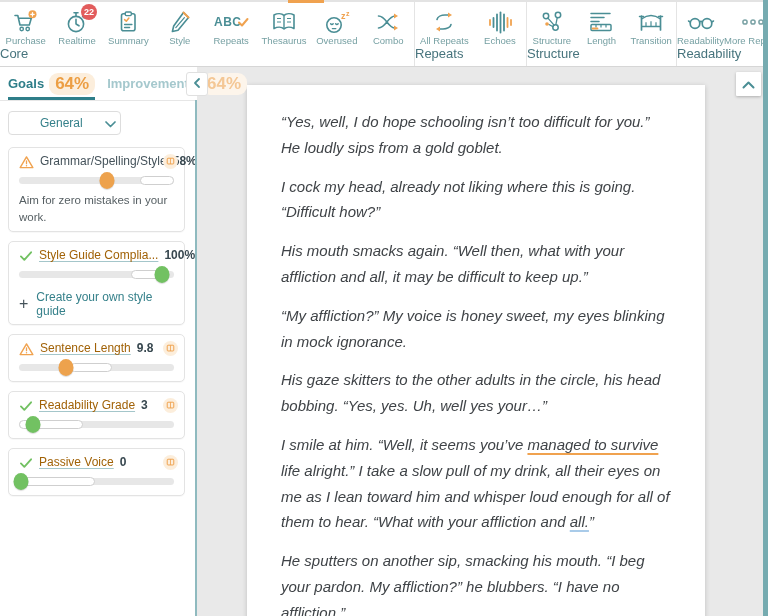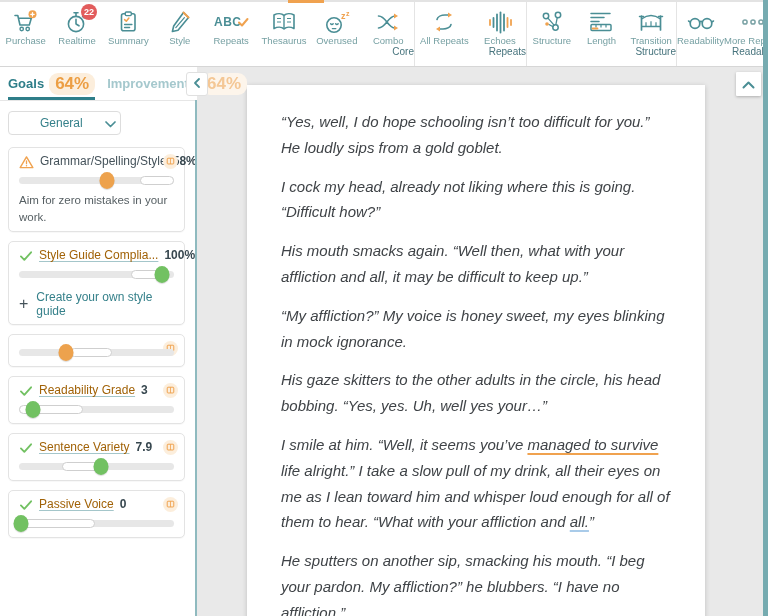--- a/index.html
+++ b/index.html
@@ -10,21 +10,21 @@
            border-top:2px solid #e3e3e3;border-bottom:1px solid #d6d6d6;display:flex;box-sizing:border-box;z-index:4;}
   .tb-indicator{position:absolute;top:-2px;left:288px;width:36px;height:3px;background:#F0A24F;}
   .tb-group{display:flex;flex-direction:column;box-sizing:border-box;}
   .tb-group + .tb-group{border-left:1px solid #e4e4e4;}
   .tb-items{flex:1;display:flex;justify-content:space-around;align-items:flex-start;padding-top:5px;}
   .tb-item{display:flex;flex-direction:column;align-items:center;gap:0;position:relative;cursor:pointer;min-width:42px;}
   .tb-icon{height:28px;display:flex;align-items:flex-end;}
   .tb-label{font-size:9.5px;color:#76A0A3;white-space:nowrap;}
   .tb-badge{position:absolute;top:-3px;left:25px;background:#E25C5C;color:#fff;font-size:9px;font-weight:bold;
             border-radius:50%;width:16px;height:16px;display:flex;align-items:center;justify-content:center;}
-  .tb-group-label{height:17px;text-align:right;font-size:10px;color:#47747D;padding-bottom:3px;}
+  .tb-group-label{height:17px;text-align:left;font-size:13px;color:#47747D;padding-bottom:3px;}
   
   .sidebar{position:absolute;top:67px;left:0;width:197px;bottom:0;background:#fff;z-index:3;}
   .sidebar-divider{position:absolute;top:33px;right:0;bottom:0;width:2px;background:#8FBABF;}
   .tabs{height:33px;border-bottom:1px solid #e6e6e6;display:flex;align-items:stretch;padding:0 8px;gap:12px;text-align:center;}
   .tab{display:flex;align-items:center;gap:5px;cursor:pointer;box-sizing:border-box;}
   .tab.active{border-bottom:3px solid #2E7E89;padding-top:3px;}
   .tab-label{font-size:13px;font-weight:bold;color:#2E7E89;}
   .tab.dim .tab-label{color:#A5C8CD;}
   .badge-pill{font-size:17px;font-weight:bold;color:#EC9E43;background:#FCEEDC;border-radius:9px;padding:1px 6px;}
   .tab.dim .badge-pill{color:#F4C795;background:#FDF5EB;}
@@ -328,20 +328,31 @@
           <div class="slider-track"></div>
           <div class="slider-pill" style="left: 72%; width: 21%;"></div>
           <div class="slider-handle green" style="left: calc(92%);"></div>
         </div>
         <div class="card-link">
           <span class="plus-glyph">+</span>
           <span>Create your own style guide</span>
         </div>
       </div>
       <div class="goal-card">
+        <div class="card-head">
+          <span class="card-status">
+            <svg width="15" height="14" viewBox="0 0 16 15">
+              <path d="M8 2L14.8 13.5H1.2Z" fill="none" stroke="#F0A24F" stroke-width="1.5" stroke-linejoin="round"></path>
+              <path d="M8 6.3v3" stroke="#F0A24F" stroke-width="1.4" stroke-linecap="round"></path>
+              <circle cx="8" cy="11.4" r="0.8" fill="#F0A24F"></circle>
+            </svg>
+          </span>
+          <span class="card-title">Sentence Length</span>
+          <span class="card-value">9.8</span>
+        </div>
         <span class="info-badge">
           <svg width="9" height="9" viewBox="0 0 11 11">
             <rect x="1.5" y="1.5" width="8" height="7" rx="1" fill="none" stroke="#EFA14D" stroke-width="1.2"></rect>
             <path d="M5.5 1.5v7" stroke="#EFA14D" stroke-width="1"></path>
           </svg>
         </span>
         <div class="slider">
           <div class="slider-track"></div>
           <div class="slider-pill" style="left: 33%; width: 27%;"></div>
           <div class="slider-handle orange" style="left: calc(30%);"></div>
@@ -360,42 +371,20 @@
         <span class="info-badge">
           <svg width="9" height="9" viewBox="0 0 11 11">
             <rect x="1.5" y="1.5" width="8" height="7" rx="1" fill="none" stroke="#EFA14D" stroke-width="1.2"></rect>
             <path d="M5.5 1.5v7" stroke="#EFA14D" stroke-width="1"></path>
           </svg>
         </span>
         <div class="slider">
           <div class="slider-track"></div>
           <div class="slider-pill" style="left: 0%; width: 41%;"></div>
           <div class="slider-handle green" style="left: calc(9%);"></div>
-        </div>
-      </div>
-      <div class="goal-card">
-        <div class="card-head">
-          <span class="card-status">
-            <svg width="14" height="12" viewBox="0 0 15 13">
-              <path d="M2 7l3.7 3.7L13 2.5" fill="none" stroke="#72C162" stroke-width="2" stroke-linecap="round" stroke-linejoin="round"></path>
-            </svg>
-          </span>
-          <span class="card-title">Sentence Variety</span>
-          <span class="card-value">7.9</span>
-        </div>
-        <span class="info-badge">
-          <svg width="9" height="9" viewBox="0 0 11 11">
-            <rect x="1.5" y="1.5" width="8" height="7" rx="1" fill="none" stroke="#EFA14D" stroke-width="1.2"></rect>
-            <path d="M5.5 1.5v7" stroke="#EFA14D" stroke-width="1"></path>
-          </svg>
-        </span>
-        <div class="slider">
-          <div class="slider-track"></div>
-          <div class="slider-pill" style="left: 28%; width: 25%;"></div>
-          <div class="slider-handle green" style="left: calc(53%);"></div>
         </div>
       </div>
       <div class="goal-card">
         <div class="card-head">
           <span class="card-status">
             <svg width="14" height="12" viewBox="0 0 15 13">
               <path d="M2 7l3.7 3.7L13 2.5" fill="none" stroke="#72C162" stroke-width="2" stroke-linecap="round" stroke-linejoin="round"></path>
             </svg>
           </span>
           <span class="card-title">Passive Voice</span>

